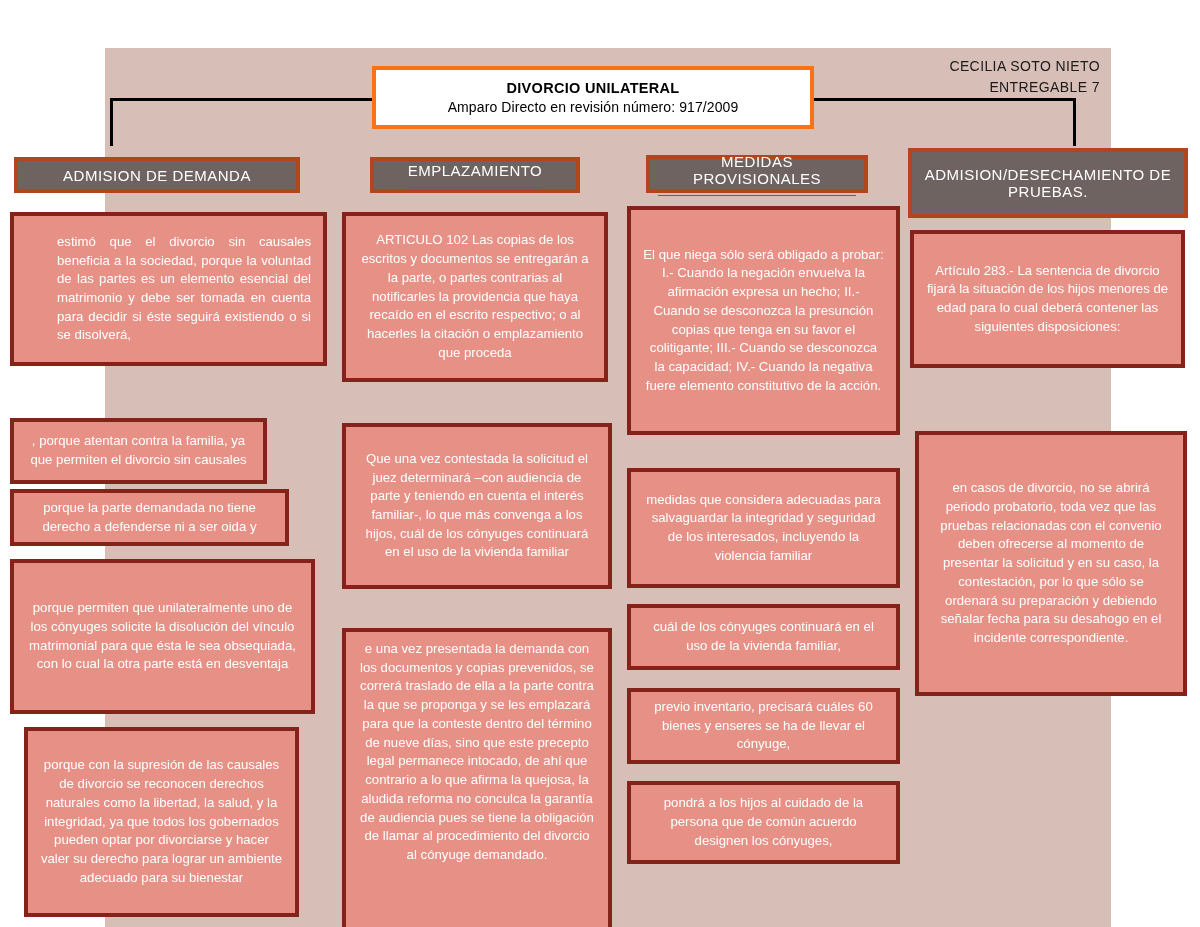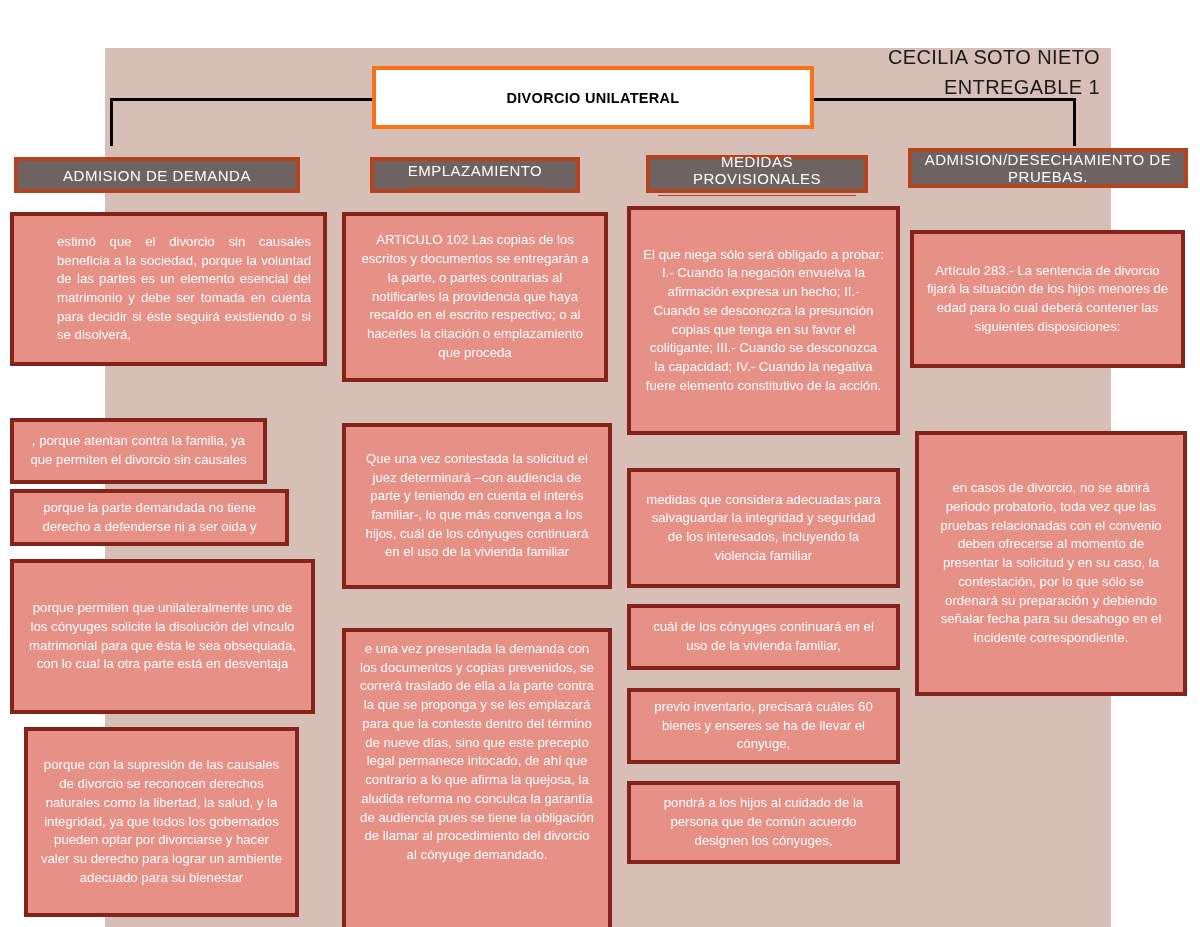--- a/index.html
+++ b/index.html
@@ -22,24 +22,24 @@
     top: 48px;
     width: 1006px;
     height: 879px;
     background: #d7bfb8;
   }
 
   
   #author-block {
     position: absolute;
     right: 100px;
-    top: 42px;
+    top: 56px;
     text-align: right;
     color: #1a1a1a;
-    font-size: 20px;
+    font-size: 14px;
     line-height: 1.5;
     letter-spacing: 0.4px;
   }
 
   
   .conn {
     position: absolute;
     background: #000000;
   }
   #conn-h-left  { left: 110px; top: 98px;  width: 268px; height: 3px; }
@@ -115,30 +115,31 @@
   .card.justified > span { display: block; width: 100%; }
   .card.top-align { align-items: flex-start; }
 </style>
 </head>
 <body>
 
 <div id="backdrop"></div>
 
 <div id="author-block">
   <div>CECILIA SOTO NIETO</div>
-  <div>ENTREGABLE 1</div>
+  <div>ENTREGABLE 7</div>
 </div>
 
 <div class="conn" id="conn-h-left"></div>
 <div class="conn" id="conn-v-left"></div>
 <div class="conn" id="conn-h-right"></div>
 <div class="conn" id="conn-v-right"></div>
 
 <div id="title-box">
   <div id="title-main">DIVORCIO UNILATERAL</div>
+  <div id="title-sub">Amparo Directo en revisión número: 917/2009</div>
 </div>
 
 <div class="cat-header" style="left:14px; top:157px; width:286px; height:36px;">
   <span>ADMISION DE DEMANDA</span>
 </div>
 
 <div class="card justified" style="left:10px; top:212px; width:317px; height:154px;padding-left:43px;">
   <span>estimó que el divorcio sin causales beneficia a la sociedad, porque la voluntad de las partes es un elemento esencial del matrimonio y debe ser tomada en cuenta para decidir si éste seguirá existiendo o si se disolverá,</span>
 </div>
 <div class="card" style="left:10px; top:418px; width:257px; height:66px;">
@@ -181,21 +182,21 @@
 <div class="card" style="left:627px; top:604px; width:273px; height:66px;">
   <span>cuál de los cónyuges continuará en el uso de la vivienda familiar,</span>
 </div>
 <div class="card" style="left:627px; top:688px; width:273px; height:76px;">
   <span>previo inventario, precisará cuáles 60 bienes y enseres se ha de llevar el cónyuge,</span>
 </div>
 <div class="card" style="left:627px; top:781px; width:273px; height:83px;">
   <span>pondrá a los hijos al cuidado de la persona que de común acuerdo designen los cónyuges,</span>
 </div>
 
-<div class="cat-header" style="left:908px; top:148px; width:280px; height:40px;">
+<div class="cat-header" style="left:908px; top:148px; width:280px; height:70px;">
   <span>ADMISION/DESECHAMIENTO DE PRUEBAS.</span>
 </div>
 
 <div class="card" style="left:910px; top:230px; width:275px; height:138px;">
   <span>Artículo 283.- La sentencia de divorcio fijará la situación de los hijos menores de edad para lo cual deberá contener las siguientes disposiciones:</span>
 </div>
 <div class="card" style="left:915px; top:431px; width:272px; height:265px;">
   <span>en casos de divorcio, no se abrirá periodo probatorio, toda vez que las pruebas relacionadas con el convenio deben ofrecerse al momento de presentar la solicitud y en su caso, la contestación, por lo que sólo se ordenará su preparación y debiendo señalar fecha para su desahogo en el incidente correspondiente.</span>
 </div>
 

